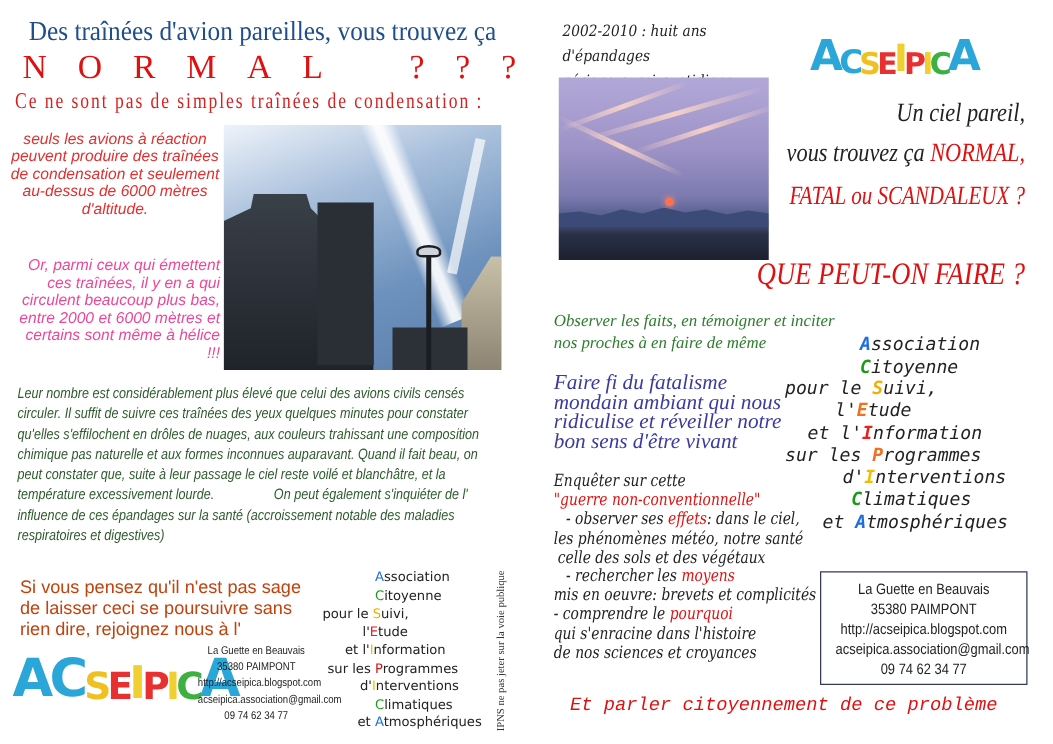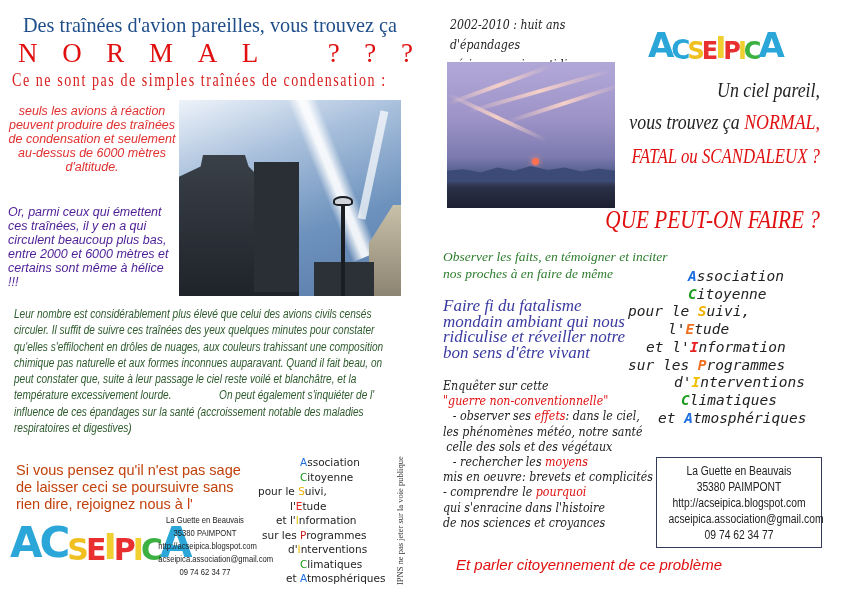--- a/index.html
+++ b/index.html
@@ -6,21 +6,21 @@
   html, body { width:842px; height:595px; background:#ffffff; overflow:hidden; }
   body { position:relative; font-family:"Liberation Serif", serif; }
   .abs { position:absolute; }
 
   
   #title1 { left:0; top:12px; width:420px; text-align:center; color:#1f4e8a; font-size:22px; font-family:"Liberation Serif", serif; transform:scaleX(0.92); transform-origin:center; }
   #title2 { left:18px; top:38px; width:395px; display:flex; justify-content:space-between; color:#e01010; font-size:27px; font-family:"Liberation Serif", serif; }
   #title3 { left:12px; top:70px; width:400px; color:#d82020; font-size:18px; font-family:"Liberation Serif", serif; letter-spacing:2px; transform:scaleX(0.78); transform-origin:left; white-space:nowrap; }
 
   #redpara { left:8px; top:104px; width:168px; text-align:center; color:#e03030; font-family:"Liberation Sans", sans-serif; font-style:italic; font-size:12.5px; line-height:14px; }
-  #greenpara { left:8px; top:205px; width:168px; text-align:left; color:#4c1d95; font-family:"Liberation Sans", sans-serif; font-style:italic; font-size:12.5px; line-height:14px; }
+  #greenpara { left:8px; top:205px; width:168px; text-align:right; color:#ec4899; font-family:"Liberation Sans", sans-serif; font-style:italic; font-size:12.5px; line-height:14px; }
 
   #photo1 { left:179px; top:100px; width:222px; height:196px; overflow:hidden;
     background:linear-gradient(160deg,#eef3fa 0%,#a9c0dc 30%,#6d92bd 65%,#5a7da8 100%); }
   #photo1 .contrail { position:absolute; left:105px; top:-10px; width:28px; height:180px; background:linear-gradient(90deg,rgba(255,255,255,0),#ffffff 40%,#ffffff 60%,rgba(255,255,255,0)); transform:rotate(-22deg); transform-origin:top; opacity:0.9; }
   #photo1 .contrail2 { position:absolute; left:190px; top:10px; width:8px; height:110px; background:rgba(255,255,255,0.7); transform:rotate(12deg); }
   #photo1 .bldg1 { position:absolute; left:0; top:55px; width:120px; height:145px; background:linear-gradient(180deg,#3a4048,#1e232a); clip-path:polygon(0 15%,18% 8%,20% 0,55% 0,58% 8%,75% 22%,95% 40%,100% 60%,100% 100%,0 100%); }
   #photo1 .bldg2 { position:absolute; left:75px; top:62px; width:45px; height:130px; background:#2a2f36; }
   #photo1 .bldg3 { position:absolute; left:135px; top:162px; width:60px; height:40px; background:#2c3138; }
   #photo1 .bldg4 { position:absolute; left:190px; top:105px; width:40px; height:95px; background:linear-gradient(180deg,#c8c0a8,#8a8270); clip-path:polygon(0 40%,60% 0,100% 0,100% 100%,0 100%); }
   #photo1 .pole { position:absolute; left:162px; top:100px; width:4px; height:100px; background:#1a1d22; }
@@ -63,21 +63,21 @@
   #obs { left:443px; top:248px; width:230px; color:#2e7d2e; font-style:italic; font-size:13.5px; line-height:17px; font-family:"Liberation Serif", serif; }
   #faire { left:443px; top:298px; width:200px; color:#3a3aa0; font-style:italic; font-size:17px; line-height:15.5px; font-family:"Liberation Serif", serif; }
 
   #enq { left:443px; top:378px; width:230px; color:#222; font-style:italic; font-size:13.5px; line-height:15.2px; font-family:"DejaVu Serif", serif; transform:scaleX(0.82); transform-origin:left; width:280px; }
   #enq .red { color:#e01010; }
   #enq .ind { padding-left:12px; }
 
   #contactbox { left:656px; top:457px; width:166px; height:91px; border:1.5px solid #333a5a; text-align:center; color:#222; font-family:"Liberation Sans", sans-serif; font-size:12px; line-height:16px; padding-top:5px; }
   #contactbox .in { transform:scaleX(0.86); }
 
-  #closing { left:456px; top:556px; width:370px; color:#e01010; font-style:italic; font-size:15px; font-family:Liberation Sans, sans-serif; }
+  #closing { left:456px; top:556px; width:370px; color:#e01010; font-style:italic; font-size:15px; font-family:Liberation Mono, monospace; }
 </style>
 </head>
 <body>
 
 <div id="title1" class="abs">Des traînées d'avion pareilles, vous trouvez ça</div>
 <div id="title2" class="abs">
   <span>N</span>
   <span>O</span>
   <span>R</span>
   <span>M</span>

